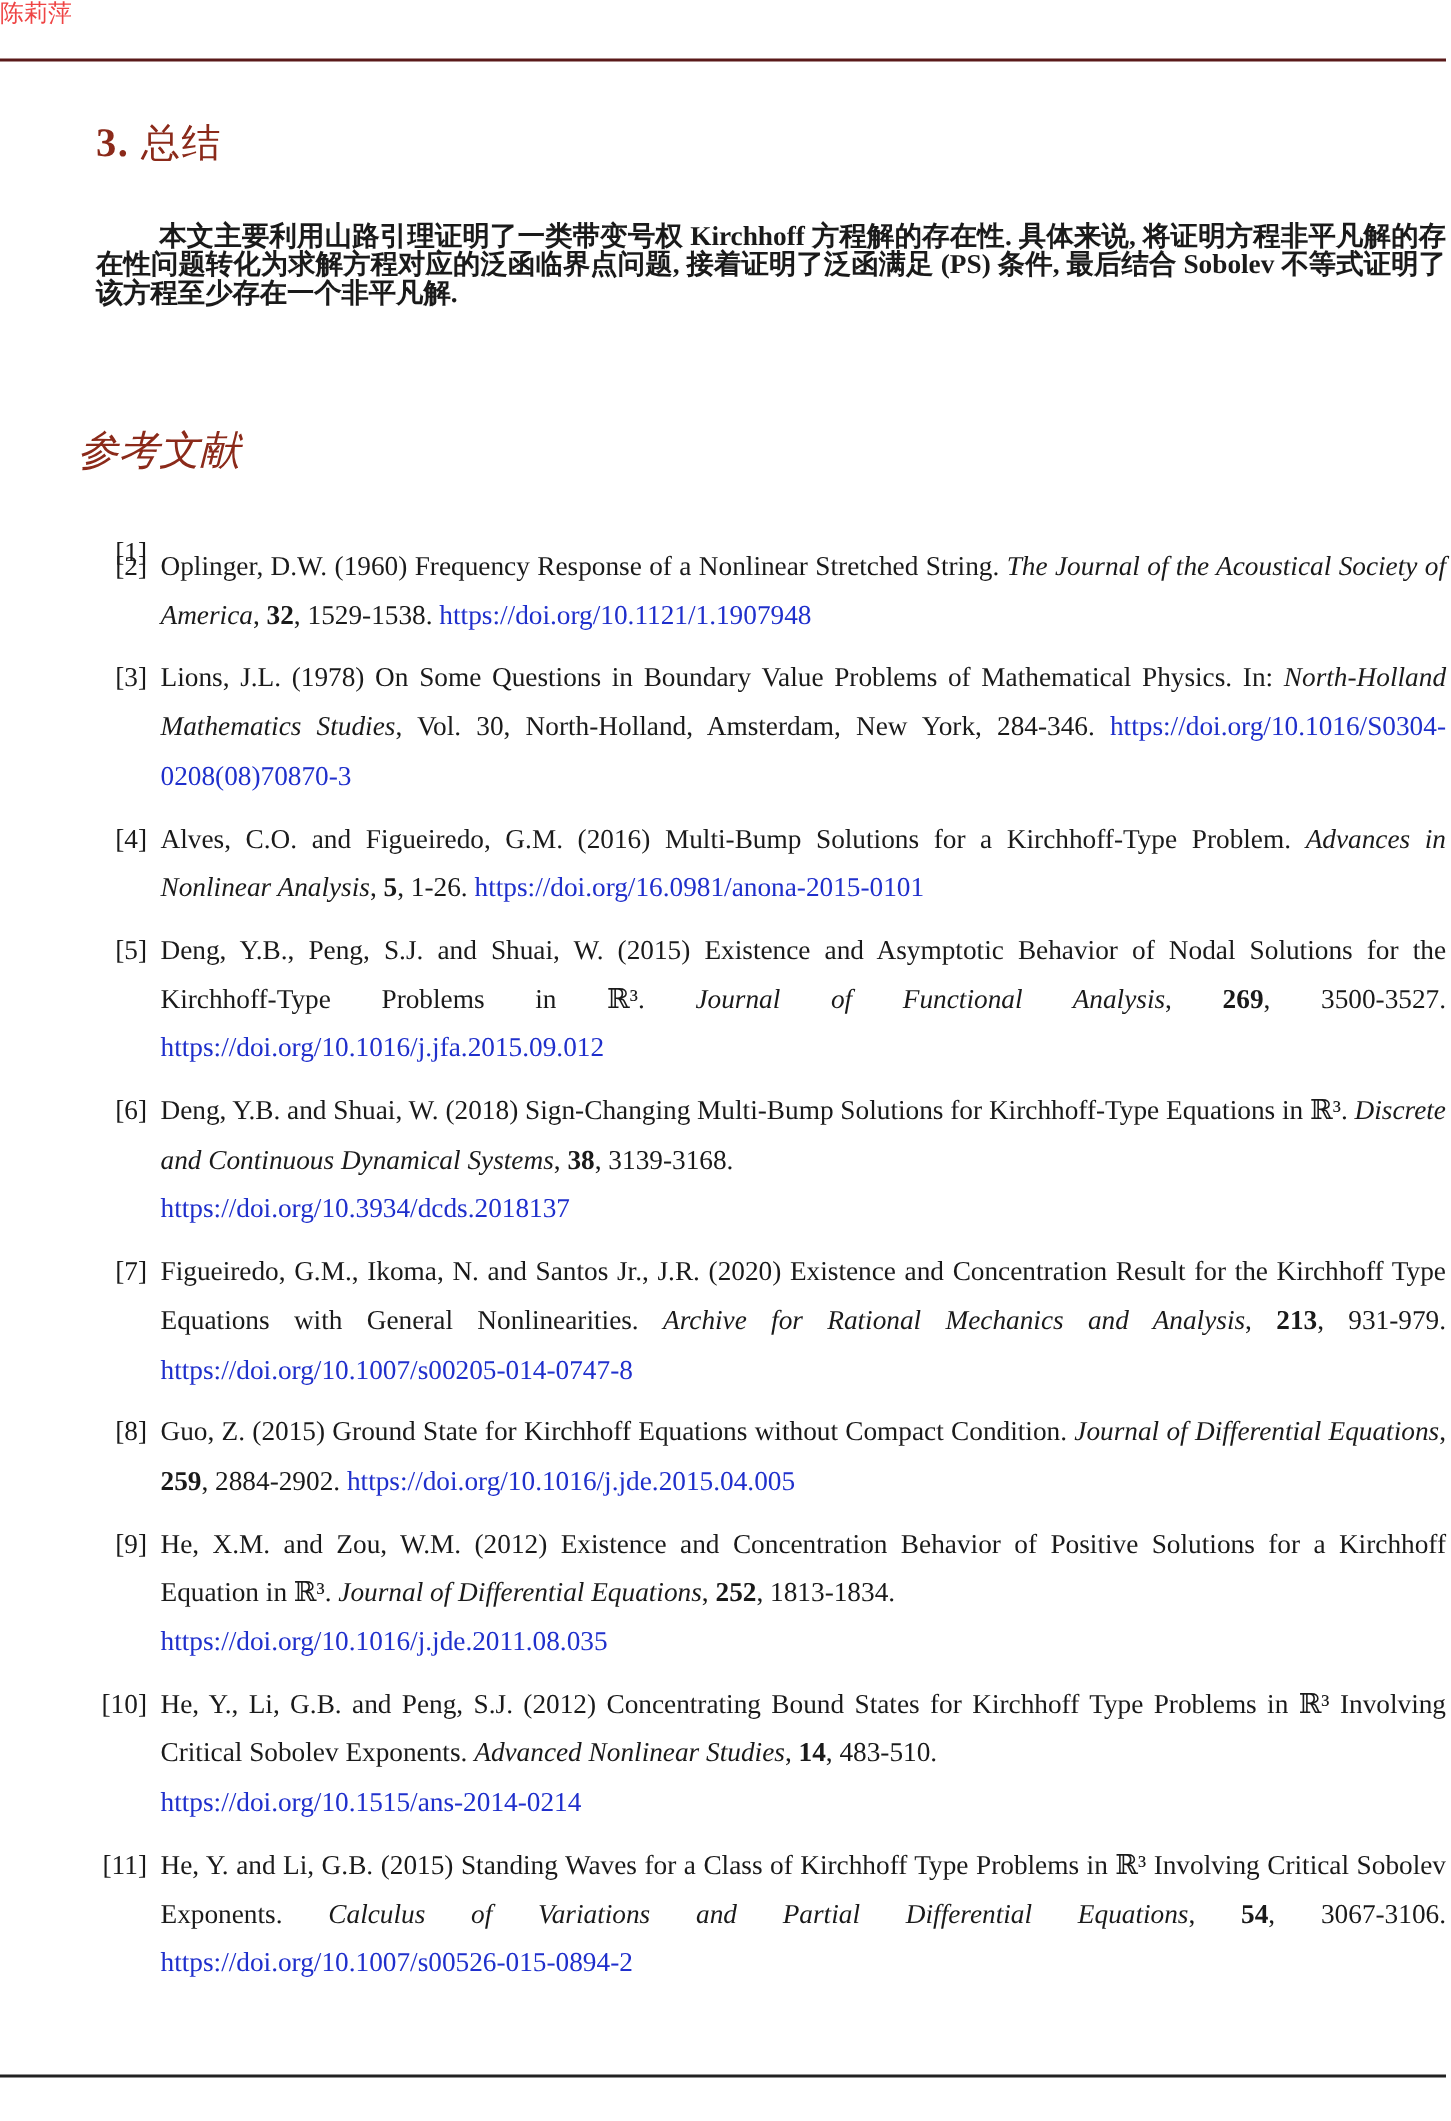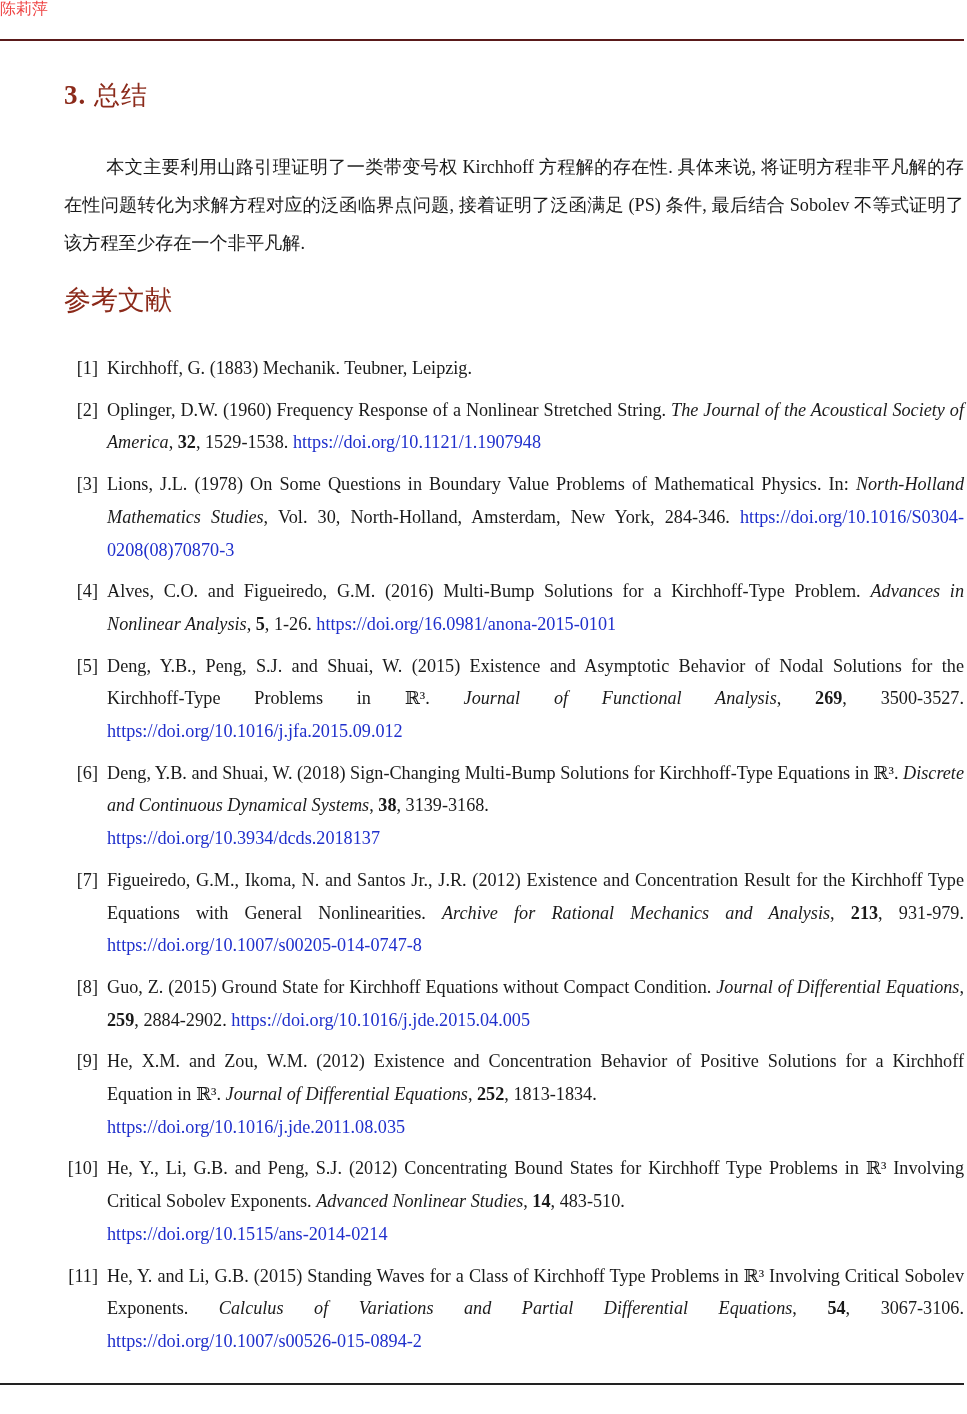--- a/index.html
+++ b/index.html
@@ -3,23 +3,23 @@
 <meta charset="utf-8">
 <style>
   html, body { margin:0; padding:0; background:#ffffff; }
   body { width:967px; height:1414px; position:relative; overflow:hidden;
          font-family:"Liberation Serif","DejaVu Serif",serif; color:#1a1a1a; }
   .header-author { position:absolute; left:0; top:-1px; font-size:16px; color:#ef4444; }
   .header-rule { position:absolute; left:0; top:39px; width:964px; height:1.5px; background:#5a1a1a; }
   .sec-title { position:absolute; left:64px; top:78px; font-size:27px; color:#8b2a1a; font-weight:bold; letter-spacing:1px; }
   .sec-title .num { font-weight:bold; }
   .sec-title .txt { font-family:"DejaVu Sans",sans-serif; font-weight:normal; font-size:26px;text-align:center; }
-  .para { position:absolute; left:64px; top:148px; width:900px; font-size:18.2px; line-height:38px; text-align:justify; }
+  .para { position:absolute; left:64px; top:148px; width:900px; font-size:18.2px; line-height:19px; text-align:justify;font-weight:bold; }
   .para .indent { display:inline-block; width:42px; }
-  .ref-title { position:absolute; left:64px; top:282px; font-size:27px; color:#8b2a1a; font-family:"DejaVu Sans",sans-serif; }
+  .ref-title { position:absolute; left:52px; top:282px; font-size:27px; color:#8b2a1a; font-family:"DejaVu Sans",sans-serif;font-style:italic; }
   .refs { position:absolute; left:64px; top:352px; width:900px; }
   .ref { position:relative; padding-left:43px; font-size:18.2px; line-height:32.7px; text-align:justify; margin-bottom:9px; }
   .ref .lab { position:absolute; left:0; width:34px; text-align:right; }
   .ref i { font-style:italic; }
   .ref b { font-weight:bold; }
   .ref a { color:#1f2fcc; text-decoration:none; }
   .footer-rule { position:absolute; left:0; top:1383px; width:964px; height:1.5px; background:#222; }
   .footer { position:absolute; top:1424px; font-size:15.5px; color:#8b2a1a; }
   .footer-page { color:#222;text-align:center; }
 </style>
@@ -35,21 +35,20 @@
 </div>
 
 <div class="para"><span class="indent"></span><span>本文主要利用山路引理证明了一类带变号权 Kirchhoff 方程解的存在性. 具体来说, 将证明方程非平凡解的存在性问题转化为求解方程对应的泛函临界点问题, 接着证明了泛函满足 (PS) 条件, 最后结合 Sobolev 不等式证明了该方程至少存在一个非平凡解.</span></div>
 
 <div class="ref-title">参考文献</div>
 
 <div class="refs">
 
   <div class="ref">
     <span class="lab">[1]</span>
-    <span>Kirchhoff, G. (1883) Mechanik. Teubner, Leipzig.</span>
   </div>
 
   <div class="ref">
     <span class="lab">[2]</span>
     <span>Oplinger, D.W. (1960) Frequency Response of a Nonlinear Stretched String.</span>
     <i>The Journal of the Acoustical Society of America</i>, <b>32</b><span>, 1529-1538.</span>
     <a>https://doi.org/10.1121/1.1907948</a>
   </div>
 
   <div class="ref">
@@ -75,21 +74,21 @@
 
   <div class="ref">
     <span class="lab">[6]</span>
     <span>Deng, Y.B. and Shuai, W. (2018) Sign-Changing Multi-Bump Solutions for Kirchhoff-Type Equations in ℝ³.</span>
     <i>Discrete and Continuous Dynamical Systems</i>, <b>38</b><span>, 3139-3168.</span>
     <br><a>https://doi.org/10.3934/dcds.2018137</a>
   </div>
 
   <div class="ref">
     <span class="lab">[7]</span>
-    <span>Figueiredo, G.M., Ikoma, N. and Santos Jr., J.R. (2012) Existence and Concentration Result for the Kirchhoff Type Equations with General Nonlinearities.</span>
+    <span>Figueiredo, G.M., Ikoma, N. and Santos Jr., J.R. (2020) Existence and Concentration Result for the Kirchhoff Type Equations with General Nonlinearities.</span>
     <i>Archive for Rational Mechanics and Analysis</i>, <b>213</b><span>, 931-979.</span>
     <a>https://doi.org/10.1007/s00205-014-0747-8</a>
   </div>
 
   <div class="ref">
     <span class="lab">[8]</span>
     <span>Guo, Z. (2015) Ground State for Kirchhoff Equations without Compact Condition.</span>
     <i>Journal of Differential Equations</i>, <b>259</b><span>, 2884-2902.</span>
     <a>https://doi.org/10.1016/j.jde.2015.04.005</a>
   </div>

